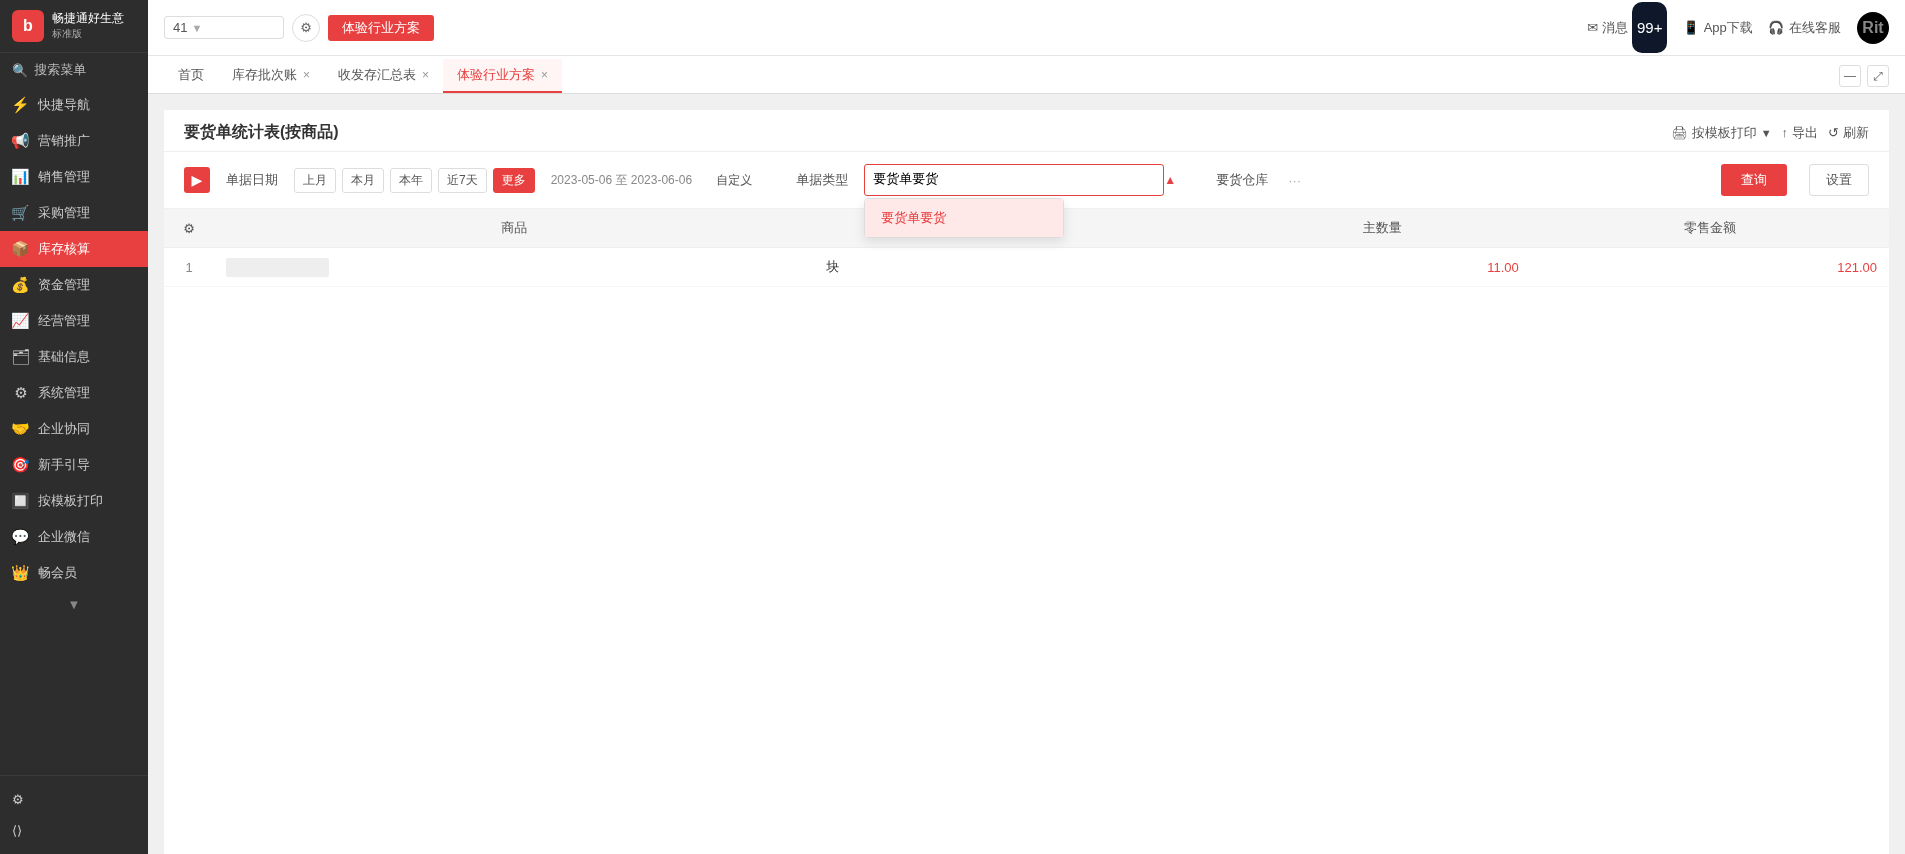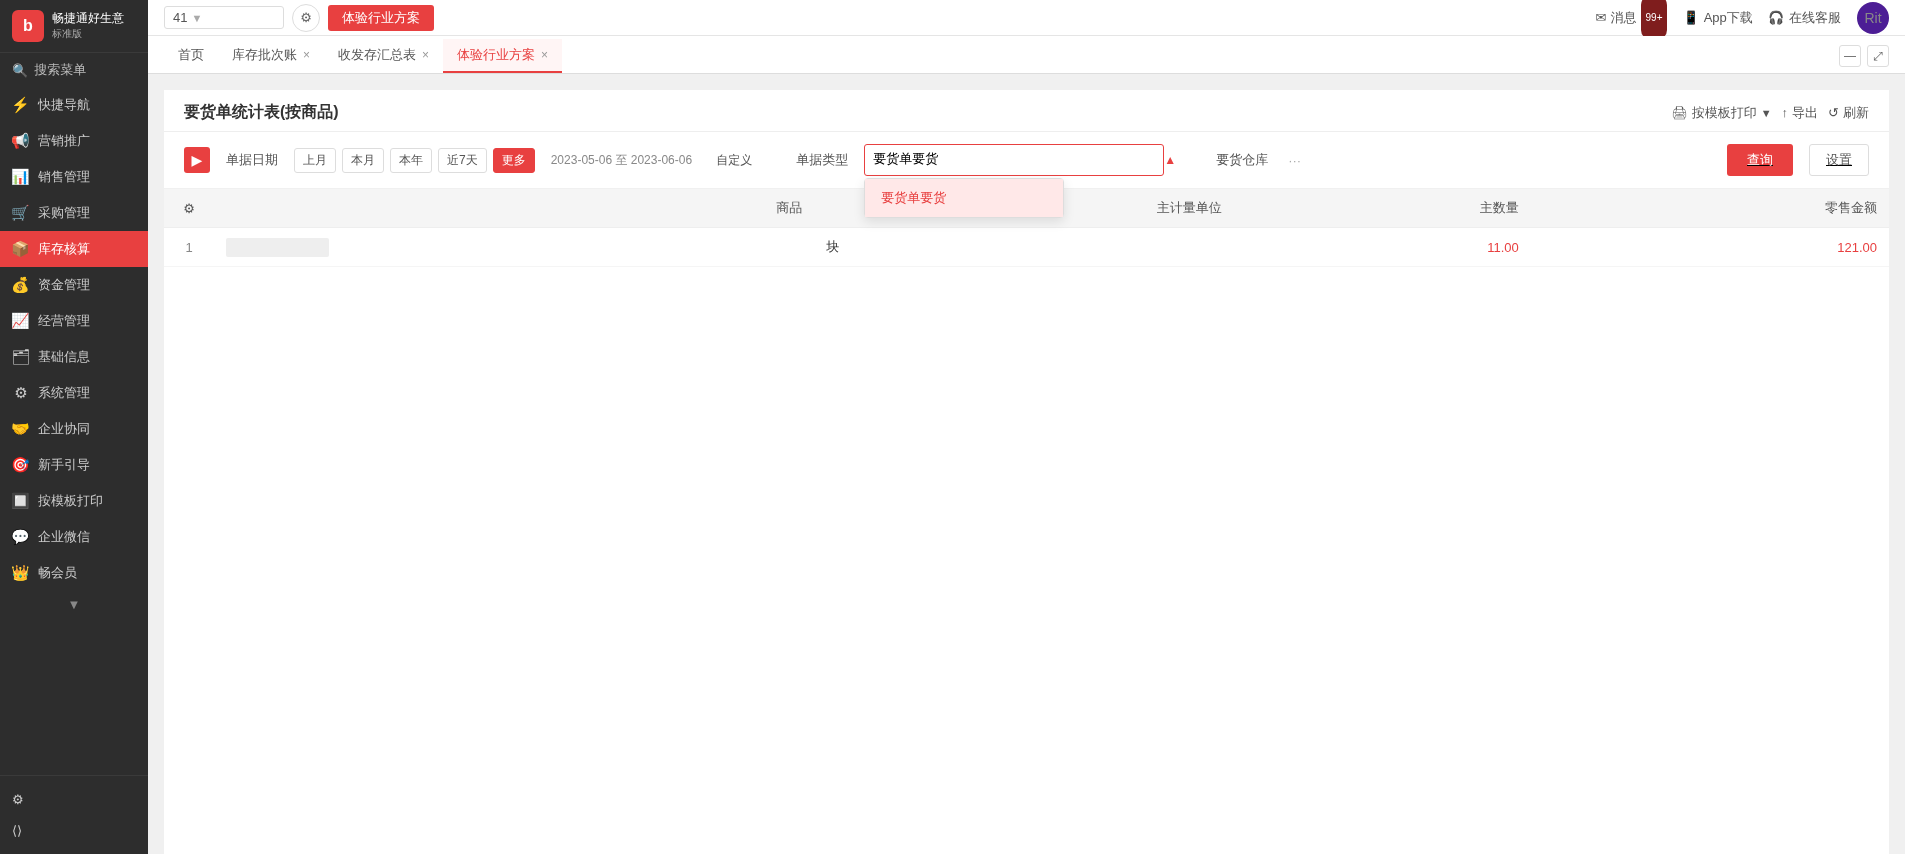--- a/index.html
+++ b/index.html
@@ -86,21 +86,21 @@
       flex: 1;
       display: flex;
       flex-direction: column;
       background: #f0f0f0;
       overflow: hidden;
     }
 
     
     .topbar {
       background: #fff;
-      height: 36px;
+      height: 56px;
       display: flex;
       align-items: center;
       padding: 0 16px;
       border-bottom: 1px solid #e5e5e5;
       gap: 20px;
       flex-shrink: 0;
     }
     .topbar-left {
       display: flex;
       align-items: center;
@@ -146,36 +146,37 @@
       font-size: 13px;
       color: #555;
     }
     .topbar-right-item {
       display: flex;
       align-items: center;
       gap: 4px;
       cursor: pointer;
     }
     .badge {
-      background: #7f1d1d;
+      background: #0f172a;
       color: white;
       border-radius: 10px;
       padding: 17px 5px;
-      font-size: 10px;
+      font-size: 15px;
     }
     .user-avatar {
       width: 32px;
       height: 32px;
       border-radius: 50%;
-      background: #4c1d95;
+      background: #000000;
       display: flex;
       align-items: center;
       justify-content: center;
-      font-size: 14px;
+      font-size: 16px;
       color: #888;
+      font-weight: bold;
     }
 
     
     .tabs-bar {
       background: #fff;
       height: 38px;
       display: flex;
       align-items: flex-end;
       padding: 0 16px;
       border-bottom: 1px solid #ddd;
@@ -348,22 +349,21 @@
       margin-left: 16px;
     }
     .warehouse-dots {
       color: #aaa;
       cursor: pointer;
       margin-left: 4px;
     }
     .filter-actions {
       margin-left: auto;
       display: flex;
-      gap: 16px;
-      text-decoration: underline;
+      gap: 22px;
     }
     .btn-query {
       background: #e84040;
       color: white;
       border: none;
       border-radius: 3px;
       padding: 6px 20px;
       cursor: pointer;
       font-size: 13px;
     }
@@ -404,21 +404,21 @@
     table {
       width: 100%;
       border-collapse: collapse;
       font-size: 13px;
     }
     thead tr {
       background: #f5f5f5;
     }
     th {
       padding: 10px 12px;
-      text-align: right;
+      text-align: center;
       font-weight: normal;
       color: #555;
       border-bottom: 1px solid #eee;
       white-space: nowrap;
     }
     th:first-child { width: 50px; text-align: center; }
     td {
       padding: 10px 12px;
       border-bottom: 1px solid #f5f5f5;
       color: #333;

